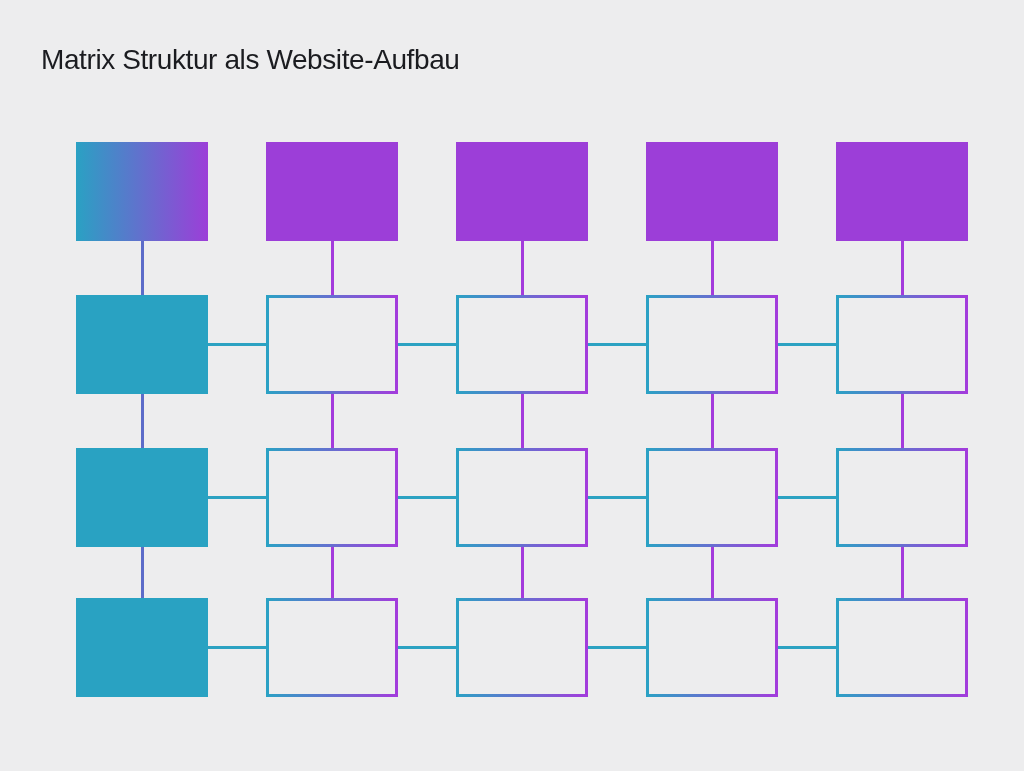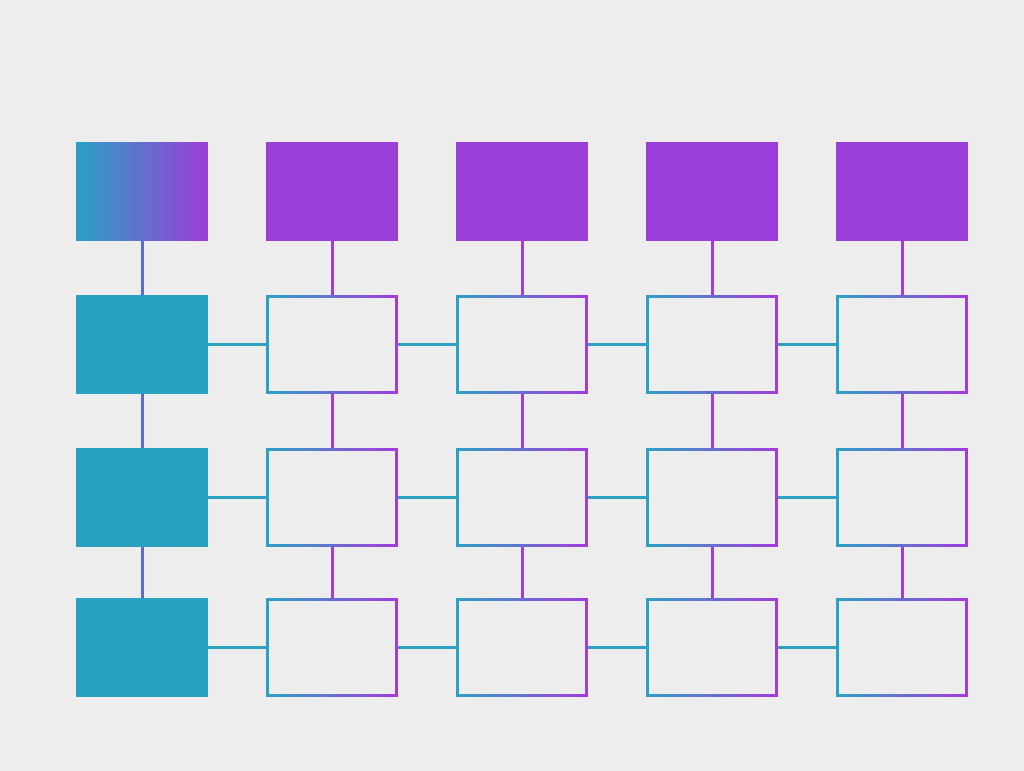--- a/index.html
+++ b/index.html
@@ -39,20 +39,21 @@
   }
   .conn {
     position: absolute;
     z-index: 1;
   }
 </style>
 </head>
 <body>
 
 <div class="canvas">
+  <h1 class="title">Matrix Struktur als Website-Aufbau</h1>
   <div id="diagram">
       <div class="conn" style="left: 140.5px; top: 241px; width: 3px; height: 54px; background: rgb(92, 108, 201);"></div>
       <div class="conn" style="left: 140.5px; top: 394px; width: 3px; height: 54px; background: rgb(92, 108, 201);"></div>
       <div class="conn" style="left: 140.5px; top: 547px; width: 3px; height: 51px; background: rgb(92, 108, 201);"></div>
       <div class="conn" style="left: 330.5px; top: 241px; width: 3px; height: 54px; background: rgb(164, 59, 220);"></div>
       <div class="conn" style="left: 330.5px; top: 394px; width: 3px; height: 54px; background: rgb(164, 59, 220);"></div>
       <div class="conn" style="left: 330.5px; top: 547px; width: 3px; height: 51px; background: rgb(164, 59, 220);"></div>
       <div class="conn" style="left: 520.5px; top: 241px; width: 3px; height: 54px; background: rgb(164, 59, 220);"></div>
       <div class="conn" style="left: 520.5px; top: 394px; width: 3px; height: 54px; background: rgb(164, 59, 220);"></div>
       <div class="conn" style="left: 520.5px; top: 547px; width: 3px; height: 51px; background: rgb(164, 59, 220);"></div>

